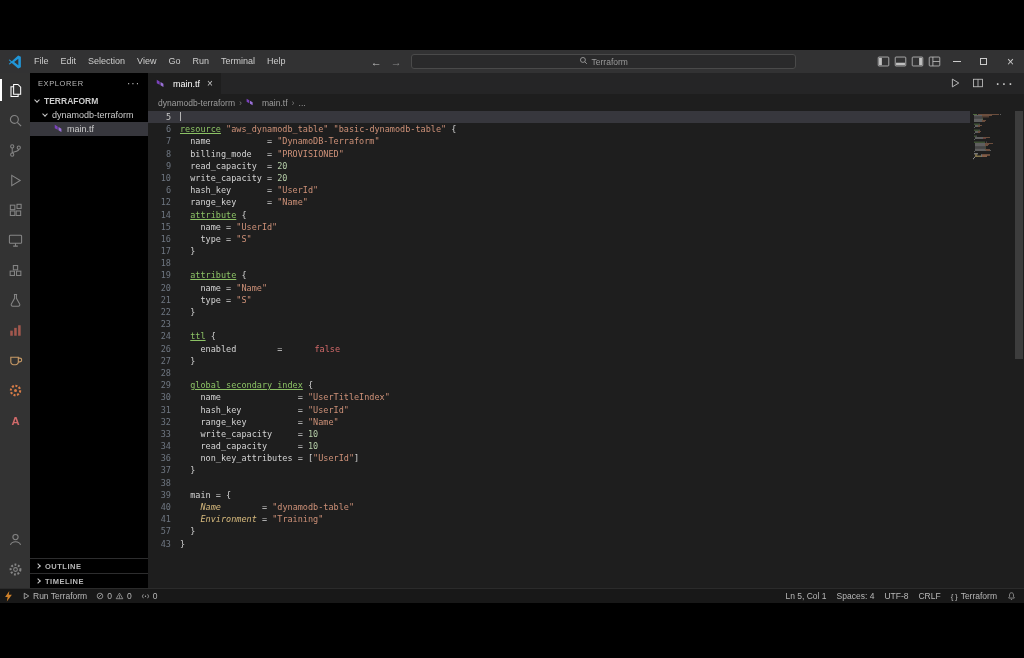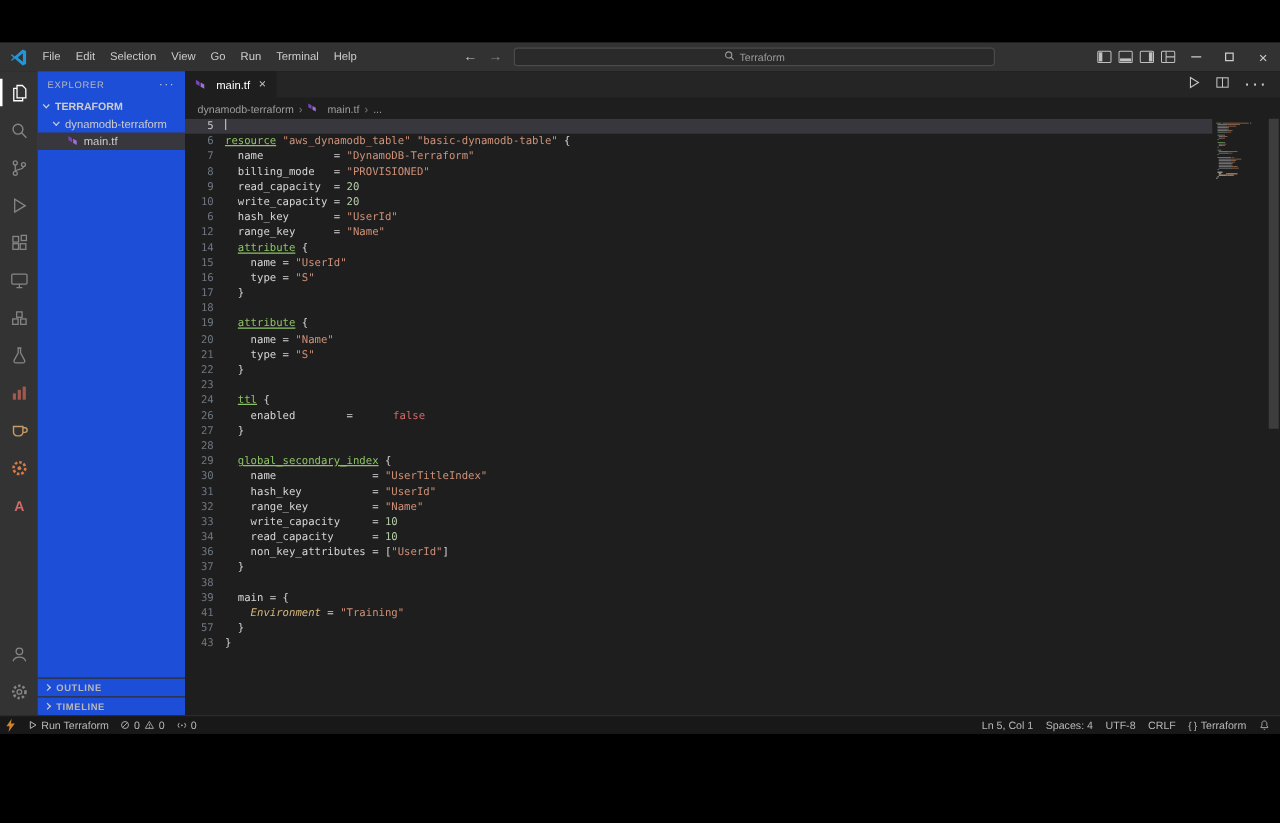--- a/index.html
+++ b/index.html
@@ -1,19 +1,19 @@
 <!DOCTYPE html>
 <html><head>
 <meta charset="utf-8">
 <style>
   * { margin:0; padding:0; box-sizing:border-box; }
   body { background:#000; font-family:"Liberation Sans", sans-serif; }
   .screen { position:relative; width:1024px; height:658px; background:#000; overflow:hidden; }
 
-  .window { position:absolute; top:34px; left:0; width:1024px; height:553px;
+  .window { position:absolute; top:50px; left:0; width:1024px; height:553px;
             background:#1e1e1e; display:flex; flex-direction:column; }
 
   
   .titlebar { height:23px; background:#323233; display:flex; align-items:center;
               color:#cccccc; font-size:9px; flex:none; }
   .tb-left { display:flex; align-items:center; flex:none; }
   .vscode-logo { width:14px; height:14px; margin:0 6px 0 8px; display:flex; }
   .menu-item { padding:0 6px; line-height:23px; cursor:default; }
   .tb-center { flex:1; display:flex; align-items:center; justify-content:center; gap:9px; min-width:0; }
   .nav-arrow { font-size:11px; color:#c5c5c5; }
@@ -33,21 +33,21 @@
 
   .activitybar { width:30px; background:#333333; display:flex; flex-direction:column;
                  align-items:stretch; padding-top:2px; flex:none; }
   .ab-item { height:30px; display:flex; align-items:center; justify-content:center;
              color:#868686; position:relative; }
   .ab-item.active { color:#ffffff; }
   .ab-item.active::before { content:""; position:absolute; left:0; top:4px; bottom:4px; width:2px; background:#ffffff; }
   .ab-bottom { margin-top:auto; padding-bottom:4px; }
   .ab-item svg { display:block; }
 
-  .sidebar { width:118px; background:#1d4ed8; color:#cccccc; display:flex;
+  .sidebar { width:118px; background:#000000; color:#cccccc; display:flex;
              flex-direction:column; flex:none; min-height:0; }
   .sb-header { height:21px; display:flex; align-items:center; padding:0 8px;
                font-size:7.5px; letter-spacing:.6px; color:#b8b8b8; flex:none; }
   .sb-ellipsis { margin-left:auto; color:#c5c5c5; font-size:10px; letter-spacing:1px; }
   .tree-row { height:14px; display:flex; align-items:center; font-size:9px; color:#cccccc; }
   .tree-row.root { font-weight:bold; padding-left:4px; font-size:8.5px; }
   .tree-row.folder { padding-left:12px; }
   .tree-row.file { padding-left:24px; }
   .tree-row.selected { background:#37373d; }
   .chev { width:4px; height:4px; border-right:1px solid #cccccc; border-bottom:1px solid #cccccc;
@@ -376,20 +376,21 @@
               <div class="code-line"><span class="gutter">29</span><span class="line-content"><span class="tk-p">  </span><span class="tk-t">global_secondary_index</span><span class="tk-p"> {</span></span></div>
               <div class="code-line"><span class="gutter">30</span><span class="line-content"><span class="tk-p">    name               = </span><span class="tk-s">"UserTitleIndex"</span></span></div>
               <div class="code-line"><span class="gutter">31</span><span class="line-content"><span class="tk-p">    hash_key           = </span><span class="tk-s">"UserId"</span></span></div>
               <div class="code-line"><span class="gutter">32</span><span class="line-content"><span class="tk-p">    range_key          = </span><span class="tk-s">"Name"</span></span></div>
               <div class="code-line"><span class="gutter">33</span><span class="line-content"><span class="tk-p">    write_capacity     = </span><span class="tk-n">10</span></span></div>
               <div class="code-line"><span class="gutter">34</span><span class="line-content"><span class="tk-p">    read_capacity      = </span><span class="tk-n">10</span></span></div>
               <div class="code-line"><span class="gutter">36</span><span class="line-content"><span class="tk-p">    non_key_attributes = [</span><span class="tk-s">"UserId"</span><span class="tk-p">]</span></span></div>
               <div class="code-line"><span class="gutter">37</span><span class="line-content"><span class="tk-p">  }</span></span></div>
               <div class="code-line"><span class="gutter">38</span><span class="line-content"></span></div>
               <div class="code-line"><span class="gutter">39</span><span class="line-content"><span class="tk-p">  main = {</span></span></div>
+              <div class="code-line"><span class="gutter">40</span><span class="line-content"><span class="tk-p">    </span><span class="tk-k">Name</span><span class="tk-p">        = </span><span class="tk-s">"dynamodb-table"</span></span></div>
               <div class="code-line"><span class="gutter">41</span><span class="line-content"><span class="tk-p">    </span><span class="tk-k">Environment</span><span class="tk-p"> = </span><span class="tk-s">"Training"</span></span></div>
               <div class="code-line"><span class="gutter">57</span><span class="line-content"><span class="tk-p">  }</span></span></div>
               <div class="code-line"><span class="gutter">43</span><span class="line-content"><span class="tk-p">}</span></span></div>
             </div>
           <div class="minimap">
             <div class="minimap-inner">
                 <div class="mm-line"></div>
                 <div class="mm-line">
                   <span class="mm-seg mm-t" style="margin-left: 0px; width: 4px;"></span>
                   <span class="mm-seg mm-p" style="margin-left: 0.5px; width: 0px;"></span>

